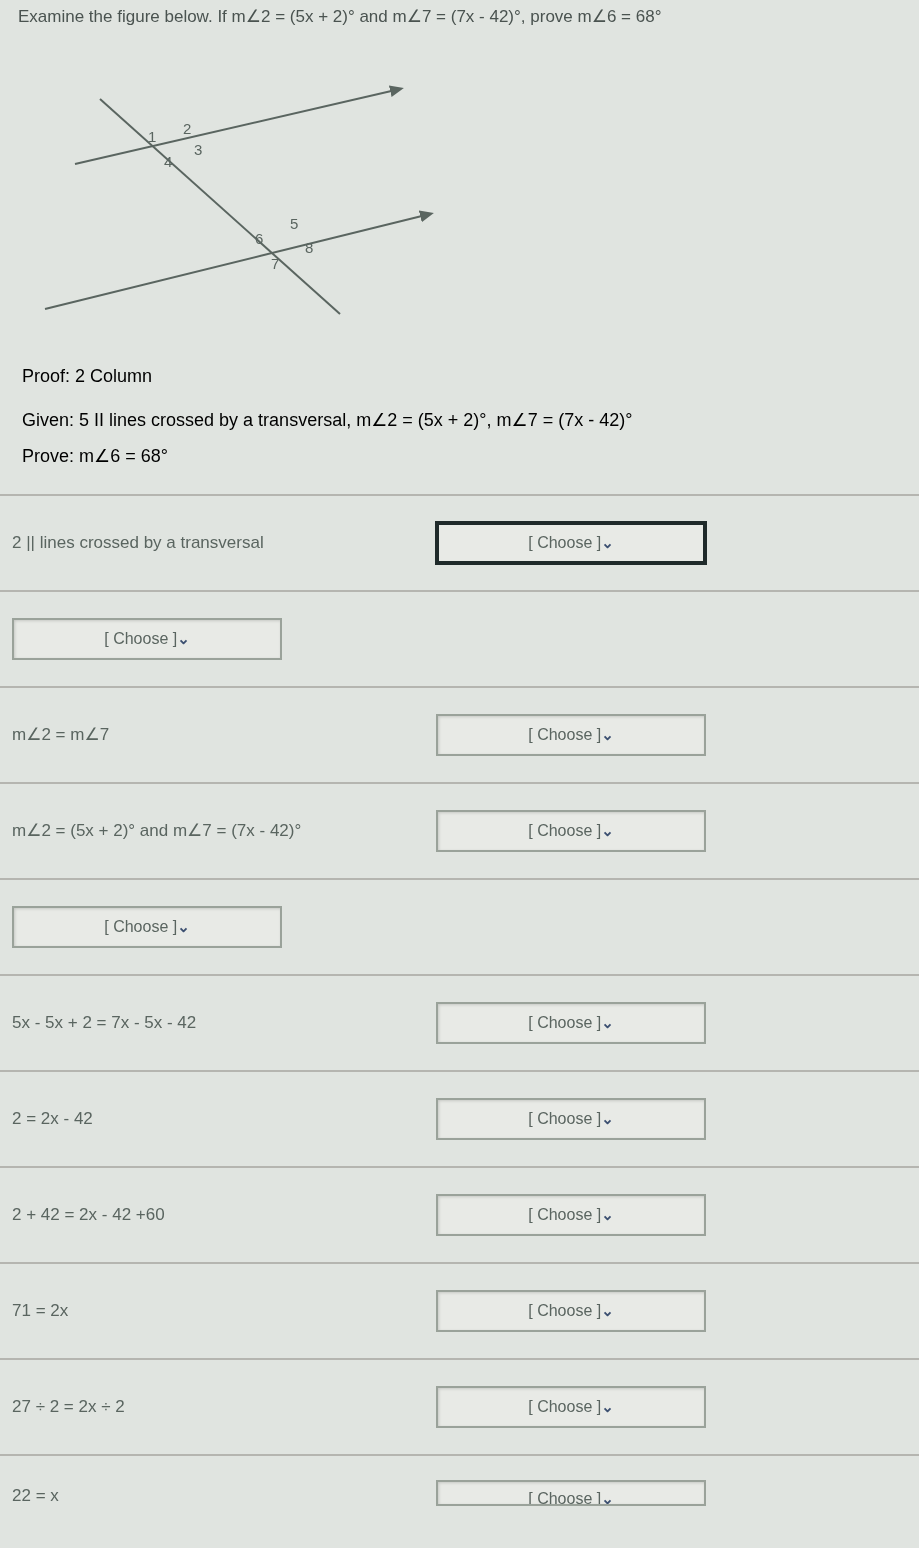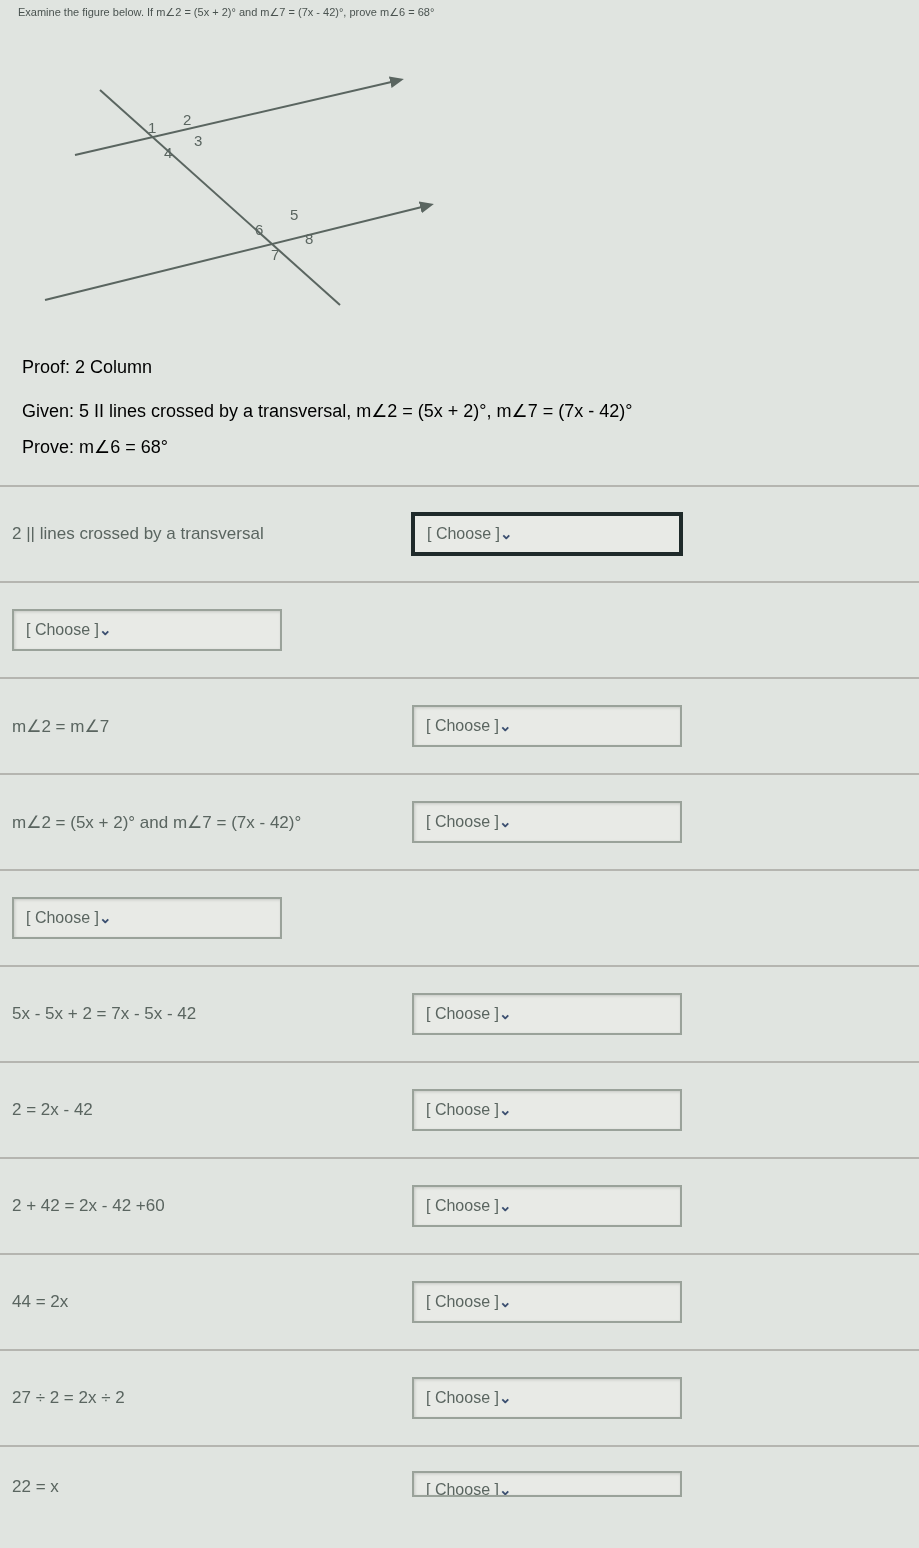--- a/index.html
+++ b/index.html
@@ -5,21 +5,21 @@
     * { box-sizing: border-box; margin: 0; padding: 0; }
     body {
       font-family: Arial, Helvetica, sans-serif;
       background: #e0e4e0;
       color: #4a5350;
       width: 919px;
       padding: 0;
     }
     .container { width: 100%; }
     .prompt-text {
-      font-size: 11px;
+      font-size: 17px;
       color: #4a5350;
       padding: 5px 18px 15px 18px;
       line-height: 1.4;
     }
     .figure-svg {
       margin: 10px 0 10px 30px;
     }
     .proof-section {
       padding: 10px 22px 20px 22px;
       font-size: 18px;
@@ -29,35 +29,36 @@
     .proof-title { margin-bottom: 8px; }
     .table-wrap {
       border-top: 2px solid #b5b5b0;
     }
     .row {
       display: flex;
       align-items: center;
       border-bottom: 2px solid #b5b5b0;
       min-height: 96px;
       padding: 16px 12px;
+      gap: 24px;
     }
     .stmt {
       flex: 0 0 400px;
       font-size: 17px;
       color: #5a6560;
       padding-right: 10px;
     }
     .choose-cell {
       flex: 1;
       display: flex;
     }
     .choose {
       display: flex;
       align-items: center;
-      justify-content: flex-start;
+      justify-content: center;
       width: 270px;
       height: 42px;
       background: #e8eae6;
       border: 2px solid #9aa29a;
       padding: 0 12px;
       font-size: 16px;
       color: #5a6560;
       box-shadow: 1px 1px 3px rgba(0,0,0,.15) inset;
       cursor: pointer;
     }
@@ -197,21 +198,21 @@
       <div class="stmt">2 + 42 = 2x - 42 +60</div>
       <div class="choose-cell">
         <div class="choose">
           <span class="choose-label">[ Choose ]</span>
           <span class="chev">⌄</span>
         </div>
       </div>
     </div>
 
     <div class="row">
-      <div class="stmt">44 = 2x</div>
+      <div class="stmt">71 = 2x</div>
       <div class="choose-cell">
         <div class="choose">
           <span class="choose-label">[ Choose ]</span>
           <span class="chev">⌄</span>
         </div>
       </div>
     </div>
 
     <div class="row">
       <div class="stmt">27 ÷ 2 = 2x ÷ 2</div>

